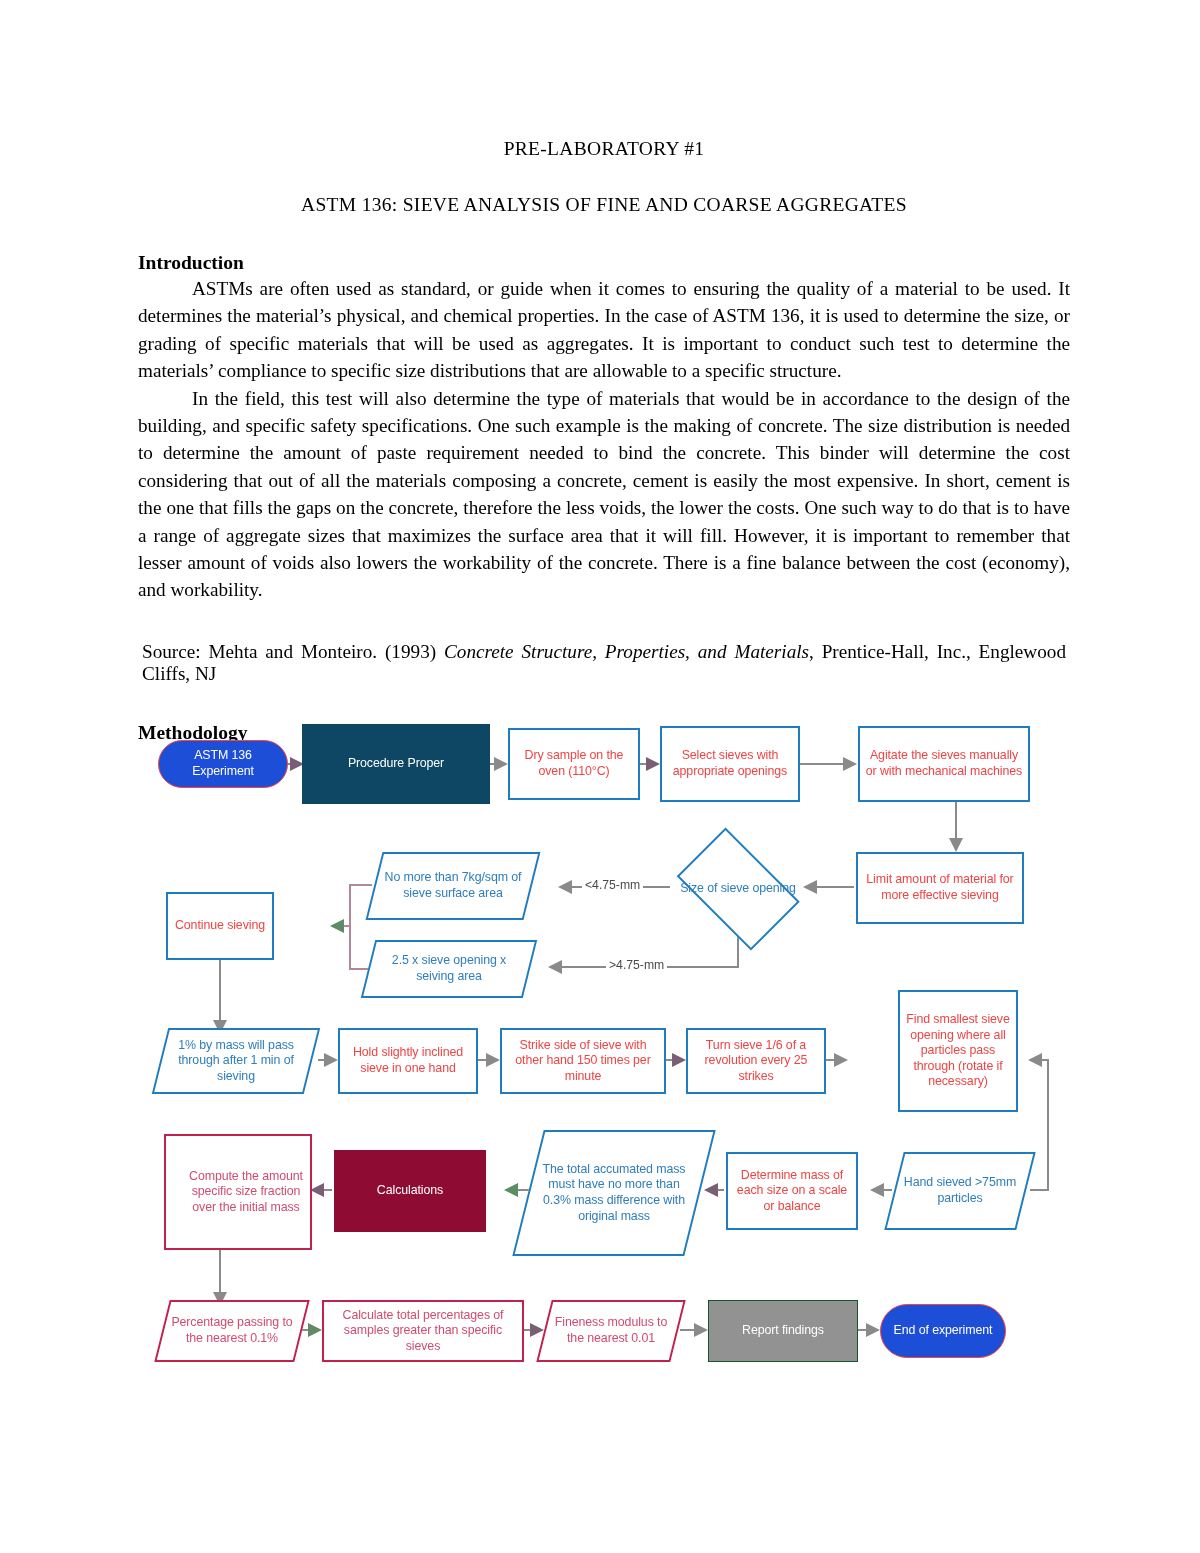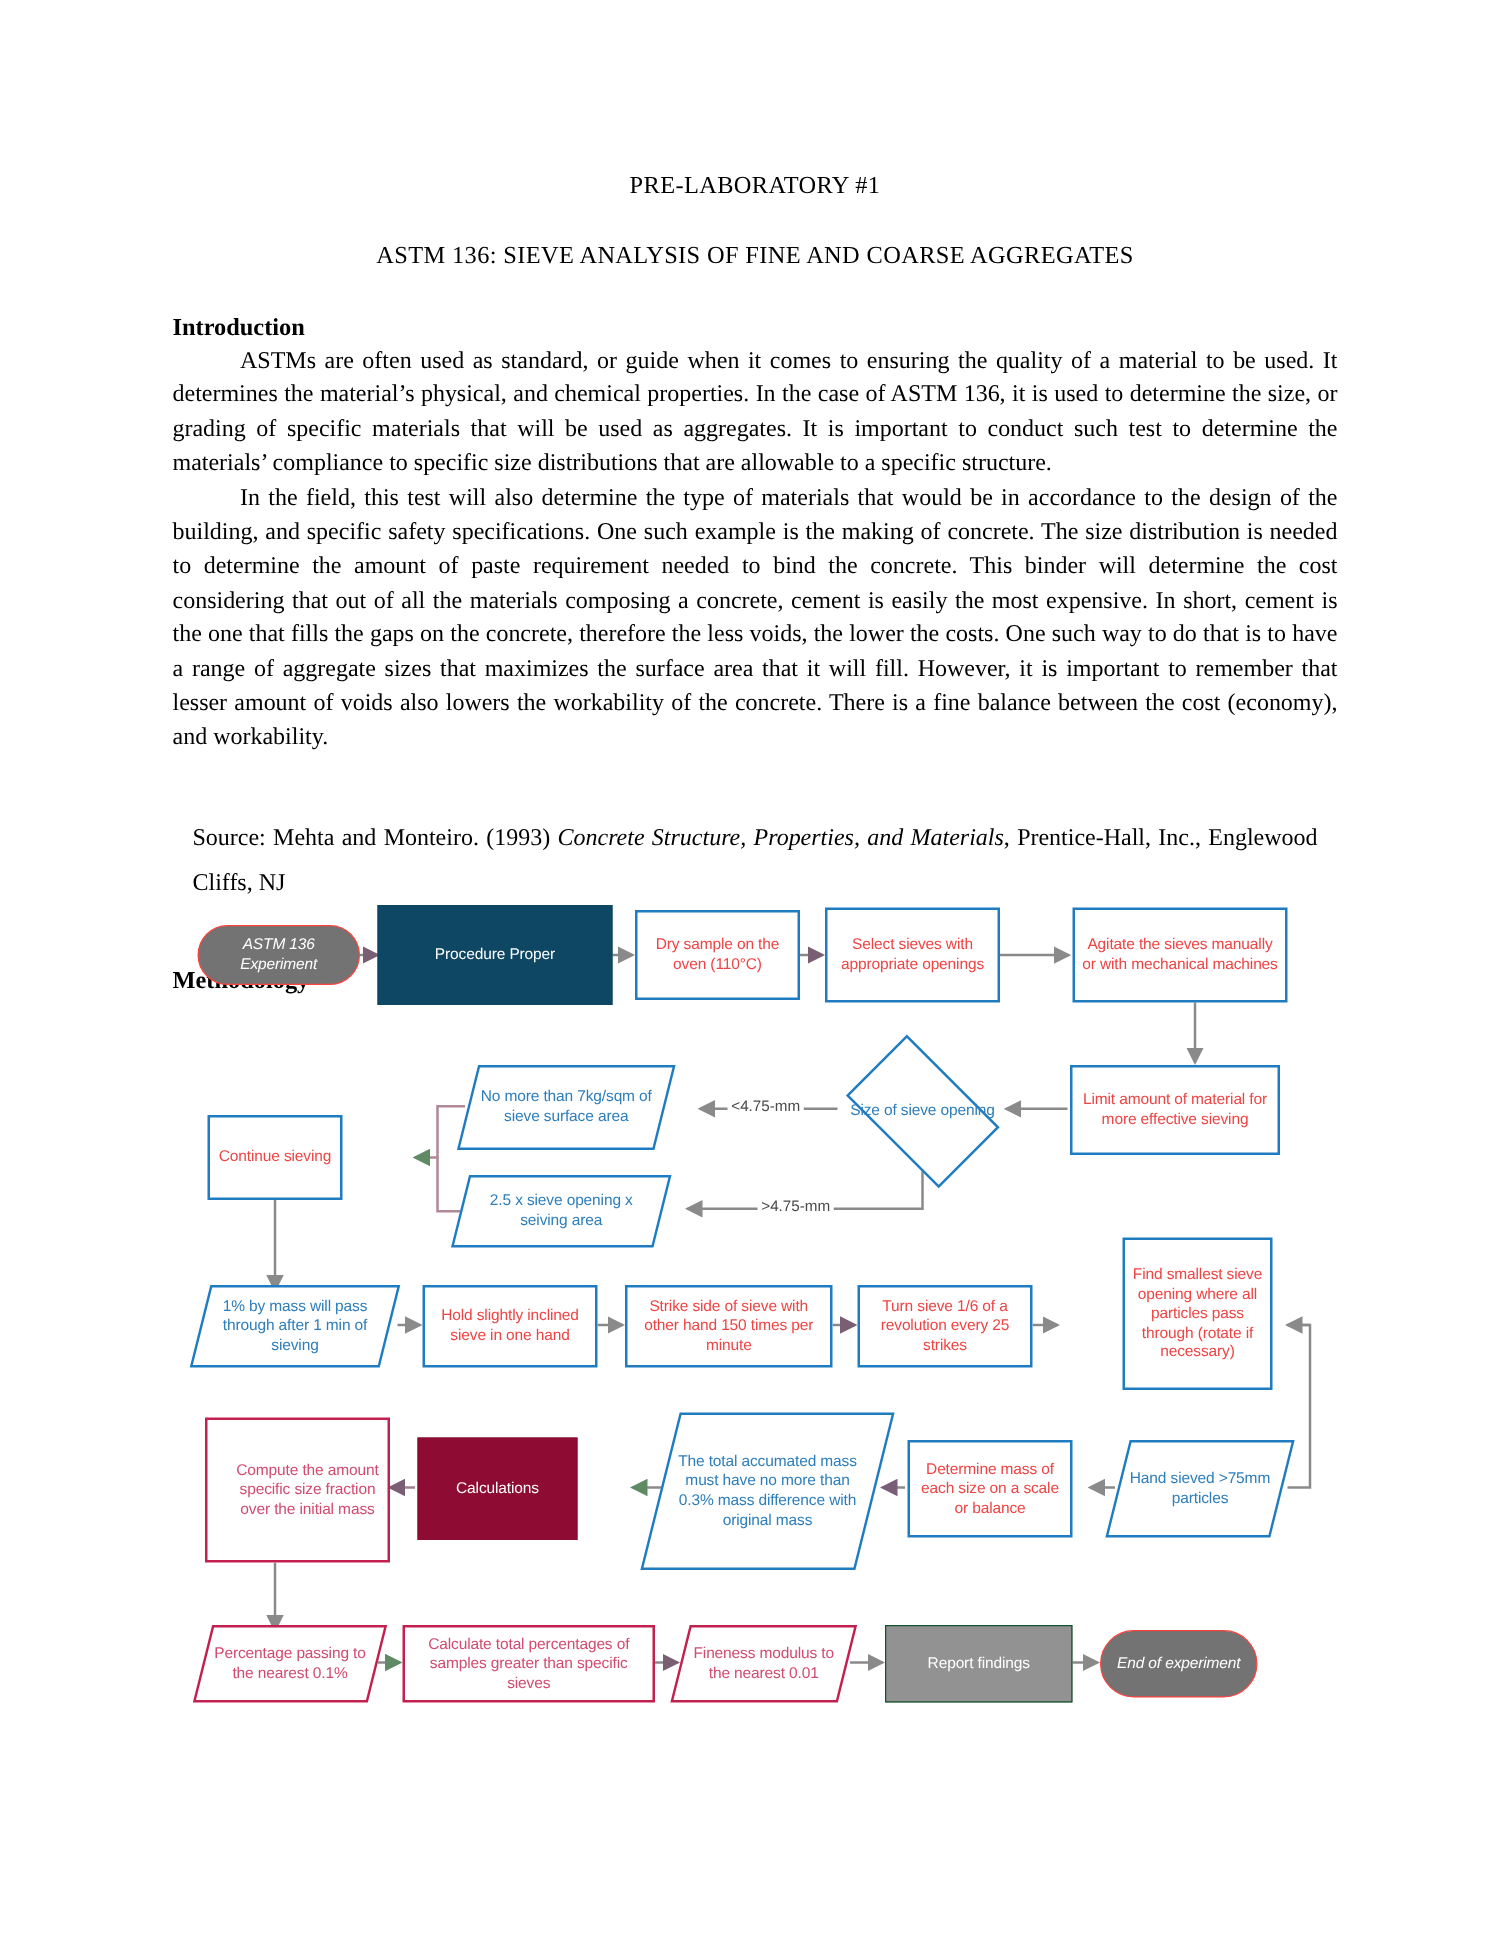--- a/index.html
+++ b/index.html
@@ -39,21 +39,21 @@
   }
   p.body {
     margin: 0;
     font-size: 19.2px;
     line-height: 27.4px;
     text-align: justify;
     text-justify: inter-word;
   }
   p.body.indent { text-indent: 54px; }
   .gap-md { height: 33px; }
-  .src { margin: 16px; font-size: 19.2px; line-height: 36px; text-align: justify; }
+  .src { margin: 4px; font-size: 19.2px; line-height: 22px; text-align: justify; }
   .src i { font-style: italic; }
 
   
   .flow {
     position: absolute;
     left: 150px;
     top: 712px;
     width: 920px;
     height: 660px;
   }
@@ -90,25 +90,24 @@
     border: 2px solid #C2204E;
     background: #ffffff;
     color: #D24B70;
   }
   .n-gray {
     background: #929292;
     color: #ffffff;
     border: 1px solid #14532d;
   }
   .n-red-pill {
-    background: #737373;
+    background: #1d4ed8;
     color: #ffffff;
     border-radius: 30px;
     border: 1px solid #F9443F;
-    font-style: italic;
   }
   .n-label {
     padding: 0 5px;
     position: relative;
     z-index: 4;
   }
   
   .n-para {
     border: none;
     background: transparent;
@@ -291,21 +290,21 @@
     </div>
 
     <div class="node n-blue" style="left:748px; top:278px; width:120px; height:122px;">
       <span class="n-label">Find smallest sieve opening where all particles pass through (rotate if necessary)</span>
     </div>
 
     <div class="node n-pink" style="left:14px; top:422px; width:148px; height:116px;padding-left:16px;">
       <span class="n-label">Compute the amount specific size fraction over the initial mass</span>
     </div>
 
-    <div class="node n-maroon" style="left:184px; top:438px; width:128px; height:82px;">
+    <div class="node n-maroon" style="left:184px; top:438px; width:152px; height:82px;">
       <span class="n-label">Calculations</span>
     </div>
 
     <div class="node n-para blue" style="left:378px; top:418px; width:172px; height:126px;">
       <span class="skew"></span>
       <span class="n-label">The total accumated mass must have no more than 0.3% mass difference with original mass</span>
     </div>
 
     <div class="node n-blue" style="left:576px; top:440px; width:132px; height:78px;">
       <span class="n-label">Determine mass of each size on a scale or balance</span>

